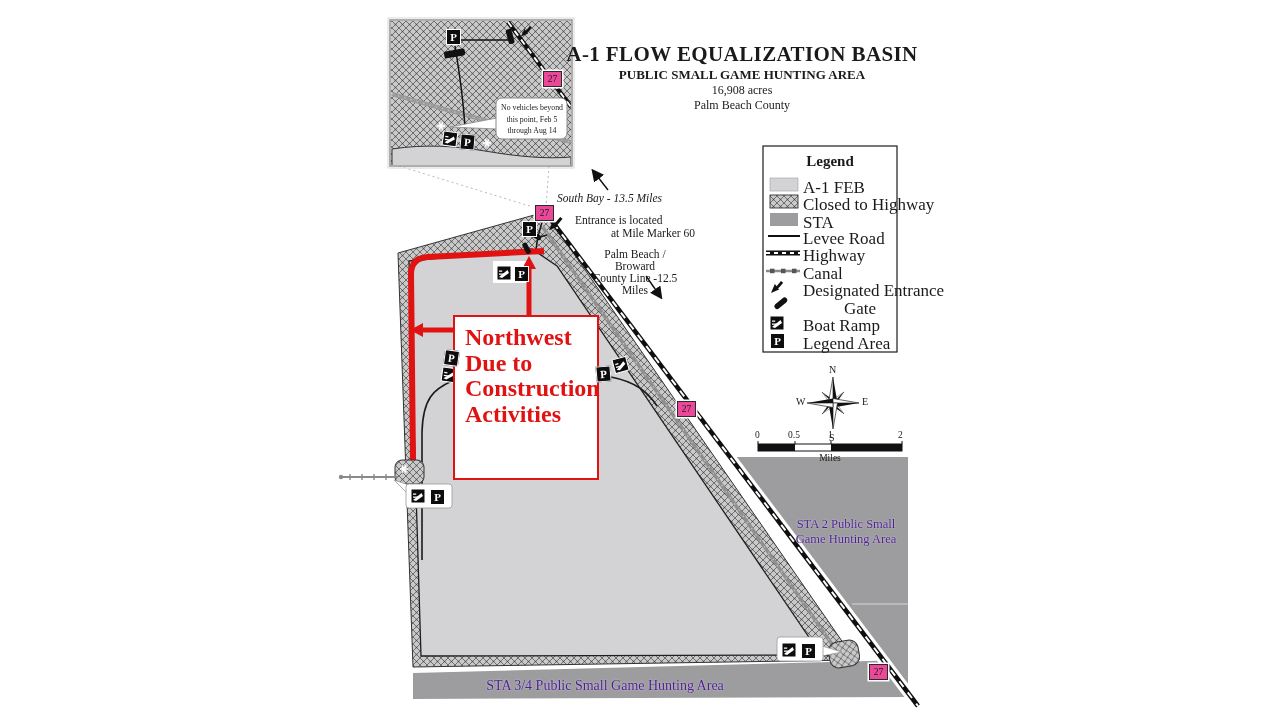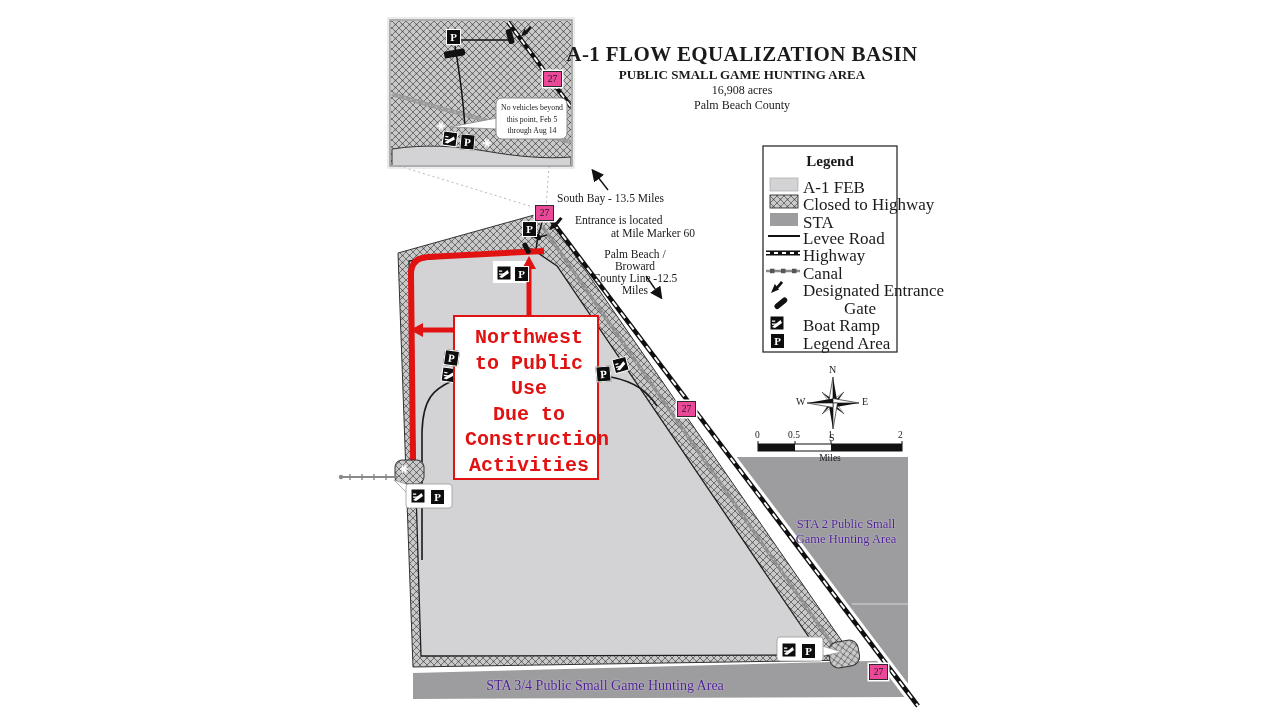--- a/index.html
+++ b/index.html
@@ -13,22 +13,22 @@
   .t2{font-size:13px;font-weight:bold;}
   .t3{font-size:12px;}
   
   .lg-title{font-size:15px;font-weight:bold;}
   .lg-label{font-size:17px;white-space:nowrap;}
   
   .mlab{font-size:11.5px;white-space:nowrap;}
   .sta-lab{font-size:12.5px;color:#4c1d95;text-shadow:0 0 2px #c6c6c6,0 0 1px #d2d2d2;white-space:nowrap;}
   
   .red-note{border:2px solid #e01212;background:#fff;padding:8px 4px 4px 10px;}
-  .red-note div{font-family:Liberation Mono, monospace;font-weight:bold;font-size:20px;
-                line-height:25.5px;color:#e01212;white-space:pre-wrap;text-align:center;}
+  .red-note div{font-family:Liberation Serif, serif;font-weight:bold;font-size:24px;
+                line-height:25.5px;color:#e01212;white-space:pre-wrap;}
   
   .picon{position:absolute;width:13px;height:14px;background:#0d0d0d;border:1px solid #fff;
          color:#fff;font-family:"Liberation Serif", serif;font-weight:bold;font-size:11px;
          display:flex;align-items:center;justify-content:center;line-height:1;}
   
   .shield{position:absolute;width:17px;height:14px;background:#ec4899;border:1px solid #2a2a2a;
           border-radius:0;font-size:9.5px;display:flex;align-items:center;justify-content:center;
           box-shadow:0 0 0 1.5px #fff;}
   .inset-callout{font-size:7.8px;line-height:11.5px;}
   .compass-letter{font-size:10px;}
@@ -201,42 +201,41 @@
 <div class="abs lg-label" style="left:803px;top:195px;">Closed to Highway</div>
 <div class="abs lg-label" style="left:803px;top:213px;">STA</div>
 <div class="abs lg-label" style="left:803px;top:229px;">Levee Road</div>
 <div class="abs lg-label" style="left:803px;top:246px;">Highway</div>
 <div class="abs lg-label" style="left:803px;top:264px;">Canal</div>
 <div class="abs lg-label" style="left:803px;top:281px;">Designated Entrance</div>
 <div class="abs lg-label" style="left:803px;top:299px;margin-left:41px;">Gate</div>
 <div class="abs lg-label" style="left:803px;top:316px;">Boat Ramp</div>
 <div class="abs lg-label" style="left:803px;top:334px;">Legend Area</div>
 
-<div class="abs mlab" style="left:557px;top:192px;">South Bay - 13.5 Miles</div>
+<div class="abs mlab" style="left:557px;top:192px;font-style:italic;">South Bay - 13.5 Miles</div>
 <div class="abs mlab" style="left:575px;top:214px;">Entrance is located</div>
 <div class="abs mlab" style="left:575px;top:227px;margin-left:36px;">at Mile Marker 60</div>
 <div class="abs mlab ctr" style="left:584px;top:248px;width:102px;white-space:normal;">
   <div>Palm Beach / Broward</div>
   <div>County Line -12.5 Miles</div>
 </div>
 <div class="abs ctr" style="left:786px;top:517px;width:120px;">
   <div class="sta-lab">STA 2 Public Small</div>
   <div class="sta-lab">Game Hunting Area</div>
 </div>
 <div class="abs ctr sta-lab" style="left:440px;top:678px;width:330px;font-size:14px;">STA 3/4 Public Small Game Hunting Area</div>
 
 <div class="abs ctr inset-callout" style="left:499px;top:102px;width:66px;">
   <div>No vehicles beyond</div>
   <div>this point, Feb 5</div>
   <div>through Aug 14</div>
 </div>
 
 <div class="abs red-note" style="left:453px;top:315px;width:128px;height:149px;">
   <div>Northwest</div>
-  <div>to Public  Use</div>
   <div>Due to</div>
   <div>Construction</div>
   <div>Activities</div>
 </div>
 
 <div class="shield" style="left:535px;top:205px;">27</div>
 <div class="shield" style="left:677px;top:401px;">27</div>
 <div class="shield" style="left:869px;top:664px;">27</div>
 <div class="shield" style="left:543px;top:71px;">27</div>
 

